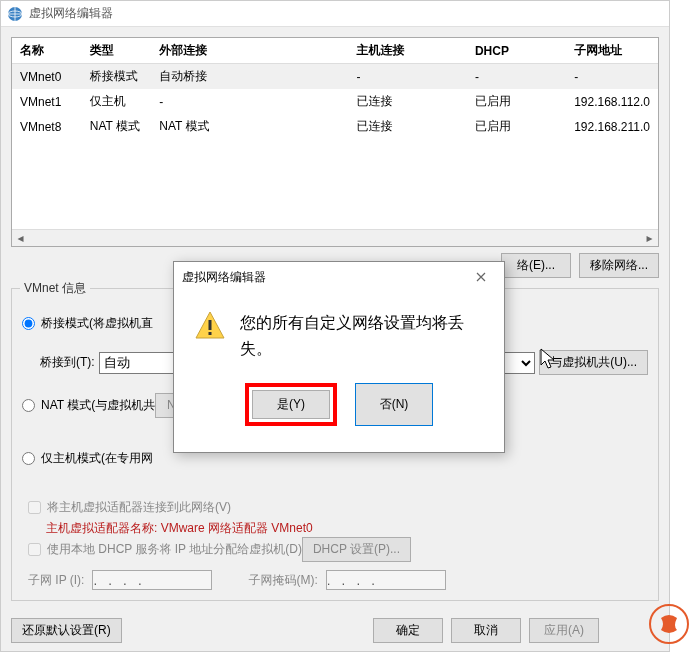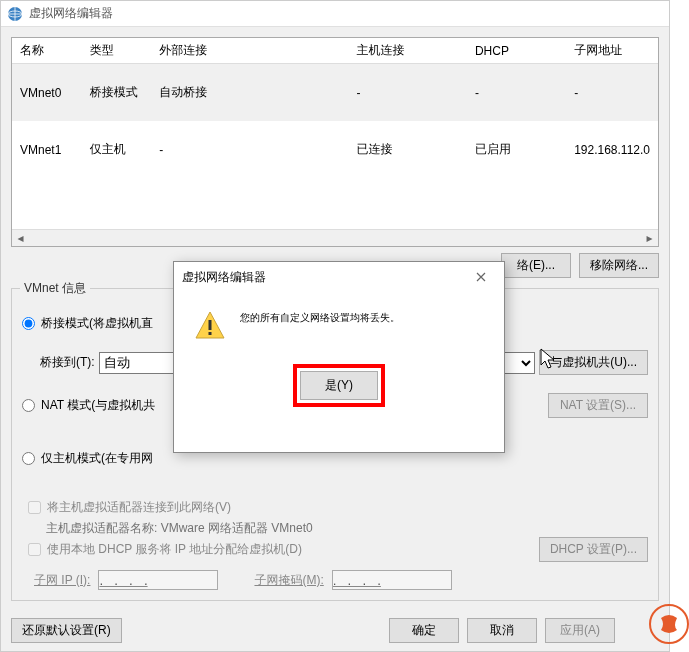--- a/index.html
+++ b/index.html
@@ -44,24 +44,24 @@
     table.netlist {
       width: 100%;
       border-collapse: collapse;
       font-size: 12px;
     }
     table.netlist th {
       text-align: left;
       padding: 4px 8px;
       background: #fff;
       border-bottom: 1px solid #ddd;
-      font-weight: normal;
+      font-weight: bold;
     }
     table.netlist td {
-      padding: 20px 8px;
+      padding: 4px 8px;
     }
     tr.selected td { background: #f0f0f0; }
     .scroll-row {
       position: absolute;
       bottom: 0; left: 0; right: 0;
       height: 17px;
       background: #f0f0f0;
       border-top: 1px solid #ddd;
       display: flex;
       align-items: center;
@@ -127,38 +127,37 @@
     .right-btn {
       min-width: 100px;
     }
     .check-row {
       display: flex;
       align-items: center;
       gap: 6px;
       margin: 4px 0 4px 6px;
       color: #888;
     }
-    .muted { color: #737373; margin-left: 24px; }
+    .muted { color: #b91c1c; margin-left: 24px; }
     .subnet-row {
       display: flex;
       align-items: center;
       gap: 8px;
-      margin: 8px 0 0 12px;
+      margin: 8px 0 0 6px;
       color: #888;
-      text-decoration: underline;
     }
     .subnet-row input[type=text] {
       width: 120px;
       height: 20px;
       border: 1px solid #aaa;
       background: #f5f5f5;
     }
     .footer {
       position: absolute;
-      bottom: 8px; left: 10px; right: 54px;
+      bottom: 8px; left: 10px; right: 70px;
       display: flex;
       align-items: center;
       gap: 8px;
     }
     .footer .spacer { flex: 1; }
     .logo {
       position: absolute;
       right: 0; bottom: 8px;
       width: 40px; height: 40px;
     }
@@ -187,21 +186,21 @@
     .modal-body {
       display: flex;
       gap: 14px;
       padding: 18px 20px 10px 20px;
     }
     .warn-icon {
       width: 32px; height: 32px;
       position: relative;
     }
     .warn-icon svg { width: 32px; height: 32px; }
-    .modal-text { font-size: 10px; line-height: 1.6; }
+    .modal-text { font-size: 16px; line-height: 1.6; }
     .modal-footer {
       display: flex;
       gap: 18px;
       justify-content: center;
       padding: 12px 0 16px 0;
     }
     .modal-footer .btn {
       min-width: 78px;
       padding: 5px 14px;
     }
@@ -209,21 +208,21 @@
       border: 4px solid #ff0000;
       padding: 3px;
     }
     .cursor {
       position: absolute;
       top: 348px; left: 540px;
       z-index: 20;
       pointer-events: none;
     }
     .cursor svg { width: 18px; height: 22px; }
-    .flex-between { display: flex; justify-content: space-between; align-items: center; }
+    .flex-between { display: flex; justify-content: flex-start; align-items: center; }
   </style>
 </head>
 <body>
 
 <div class="main-window">
   <div class="titlebar">
     <span class="titlebar-icon">
       <svg viewBox="0 0 16 16">
           <circle cx="8" cy="8" r="7" fill="#3b82c4"></circle>
           <ellipse cx="8" cy="8" rx="7" ry="3" fill="none" stroke="#fff" stroke-width="0.8"></ellipse>
@@ -264,20 +263,28 @@
             <td>-</td>
           </tr>
           <tr>
             <td>VMnet1</td>
             <td>仅主机</td>
             <td>-</td>
             <td>已连接</td>
             <td>已启用</td>
             <td>192.168.112.0</td>
           </tr>
+          <tr>
+            <td>VMnet8</td>
+            <td>NAT 模式</td>
+            <td>NAT 模式</td>
+            <td>已连接</td>
+            <td>已启用</td>
+            <td>192.168.211.0</td>
+          </tr>
         </tbody>
       </table>
       <div class="scroll-row">
         <span class="scroll-arrow">◂</span>
         <span class="scroll-arrow">▸</span>
       </div>
     </div>
 
     <div class="under-table-btns">
       <button class="btn">络(E)...</button>
@@ -365,20 +372,21 @@
         </svg>
     </span>
     <div class="modal-text">
       <div>您的所有自定义网络设置均将丢失。</div>
     </div>
   </div>
   <div class="modal-footer">
     <span class="yes-outline">
       <button class="btn">是(Y)</button>
     </span>
+    <button class="btn default">否(N)</button>
   </div>
 </div>
 
 <div class="cursor">
   <svg viewBox="0 0 18 22">
       <path d="M1 1l0 16 4-4 3 7 3-1-3-7 6 0z" fill="#fff" stroke="#000" stroke-width="1"></path>
     </svg>
 </div>
 
 <div class="logo">

